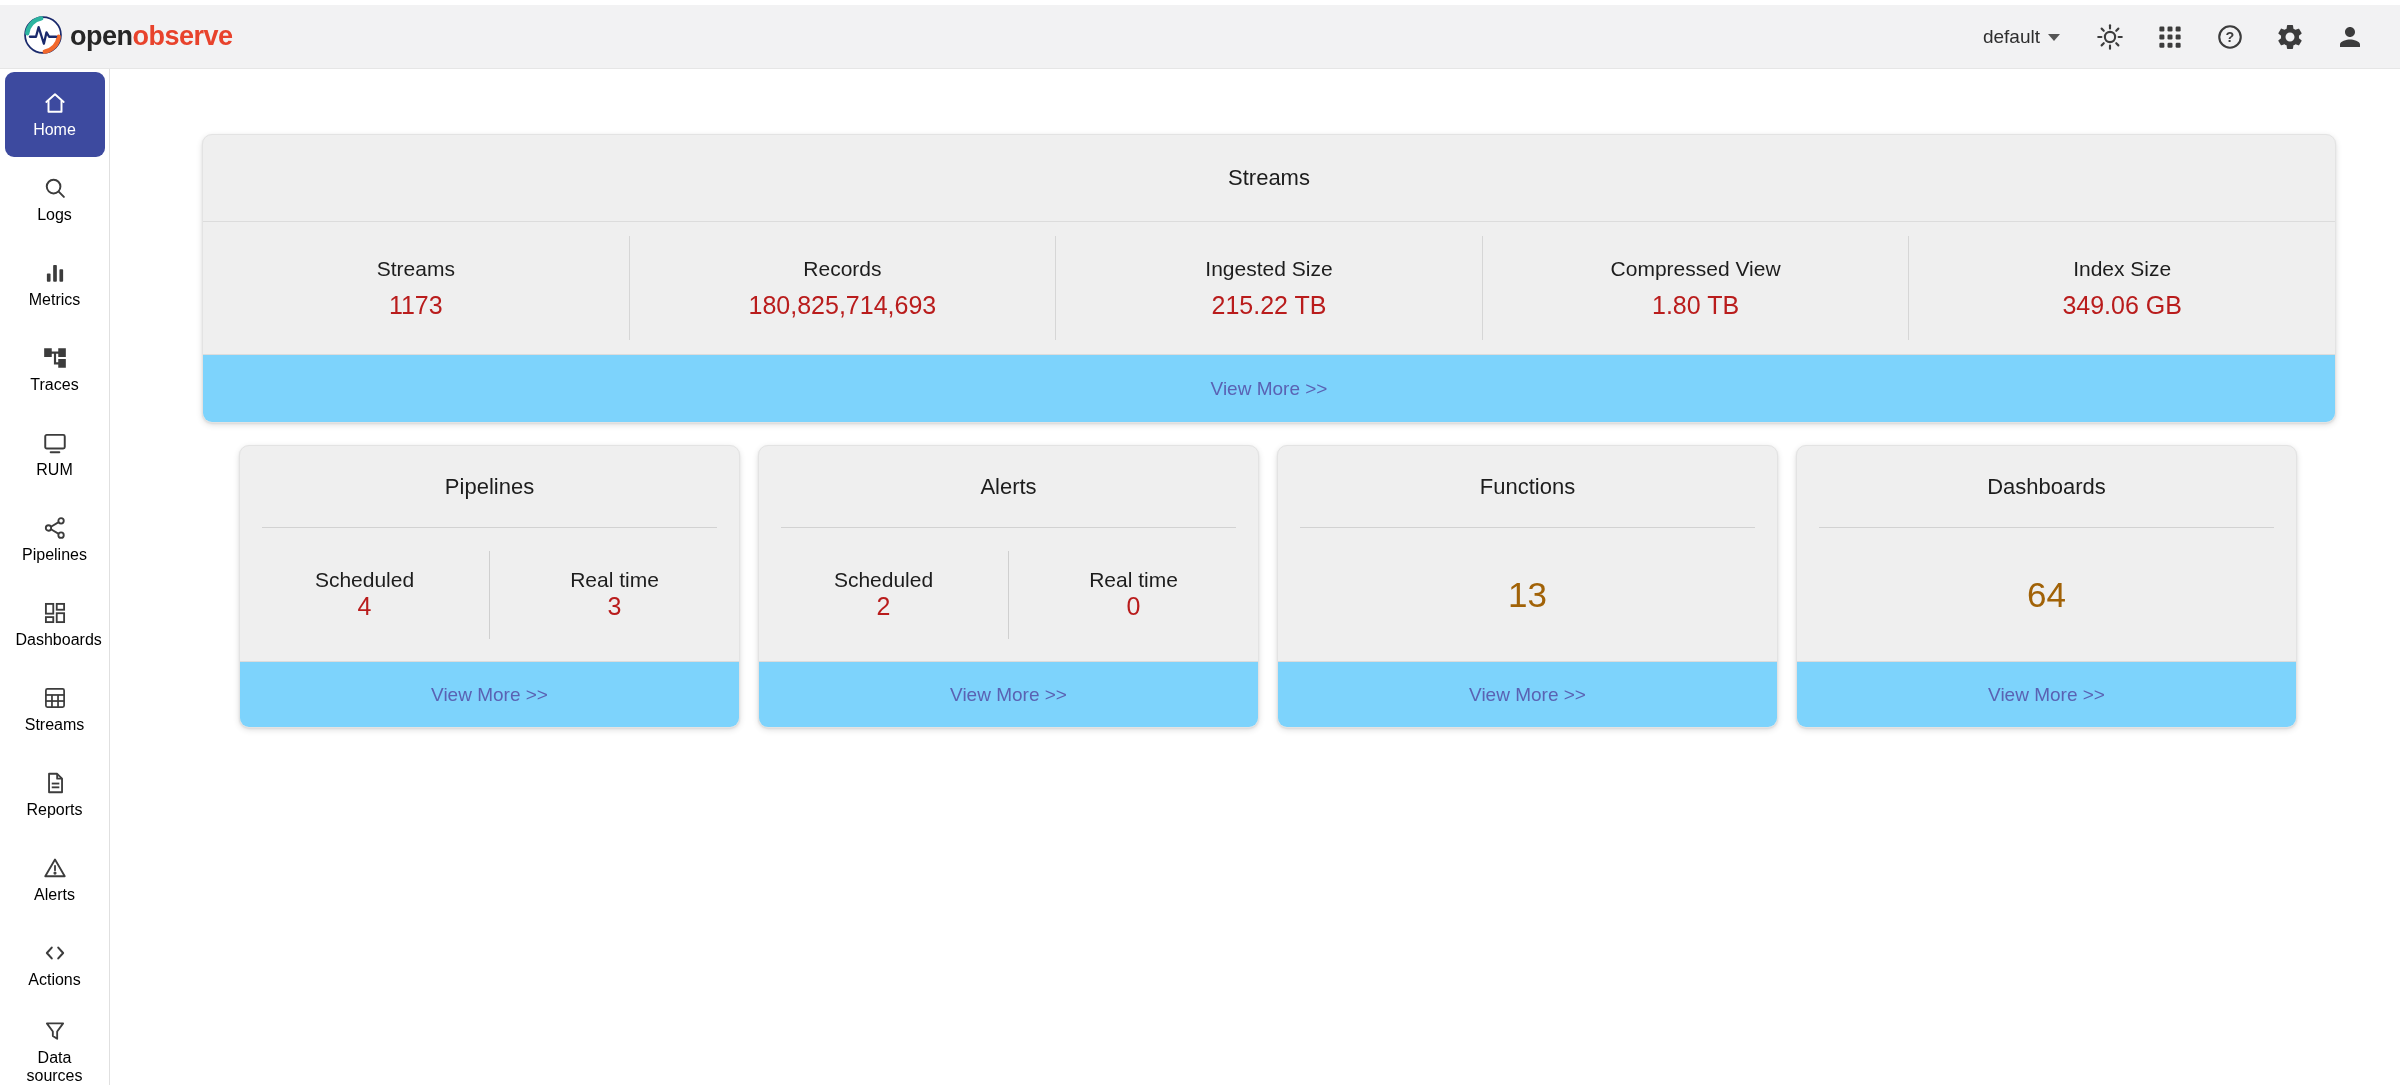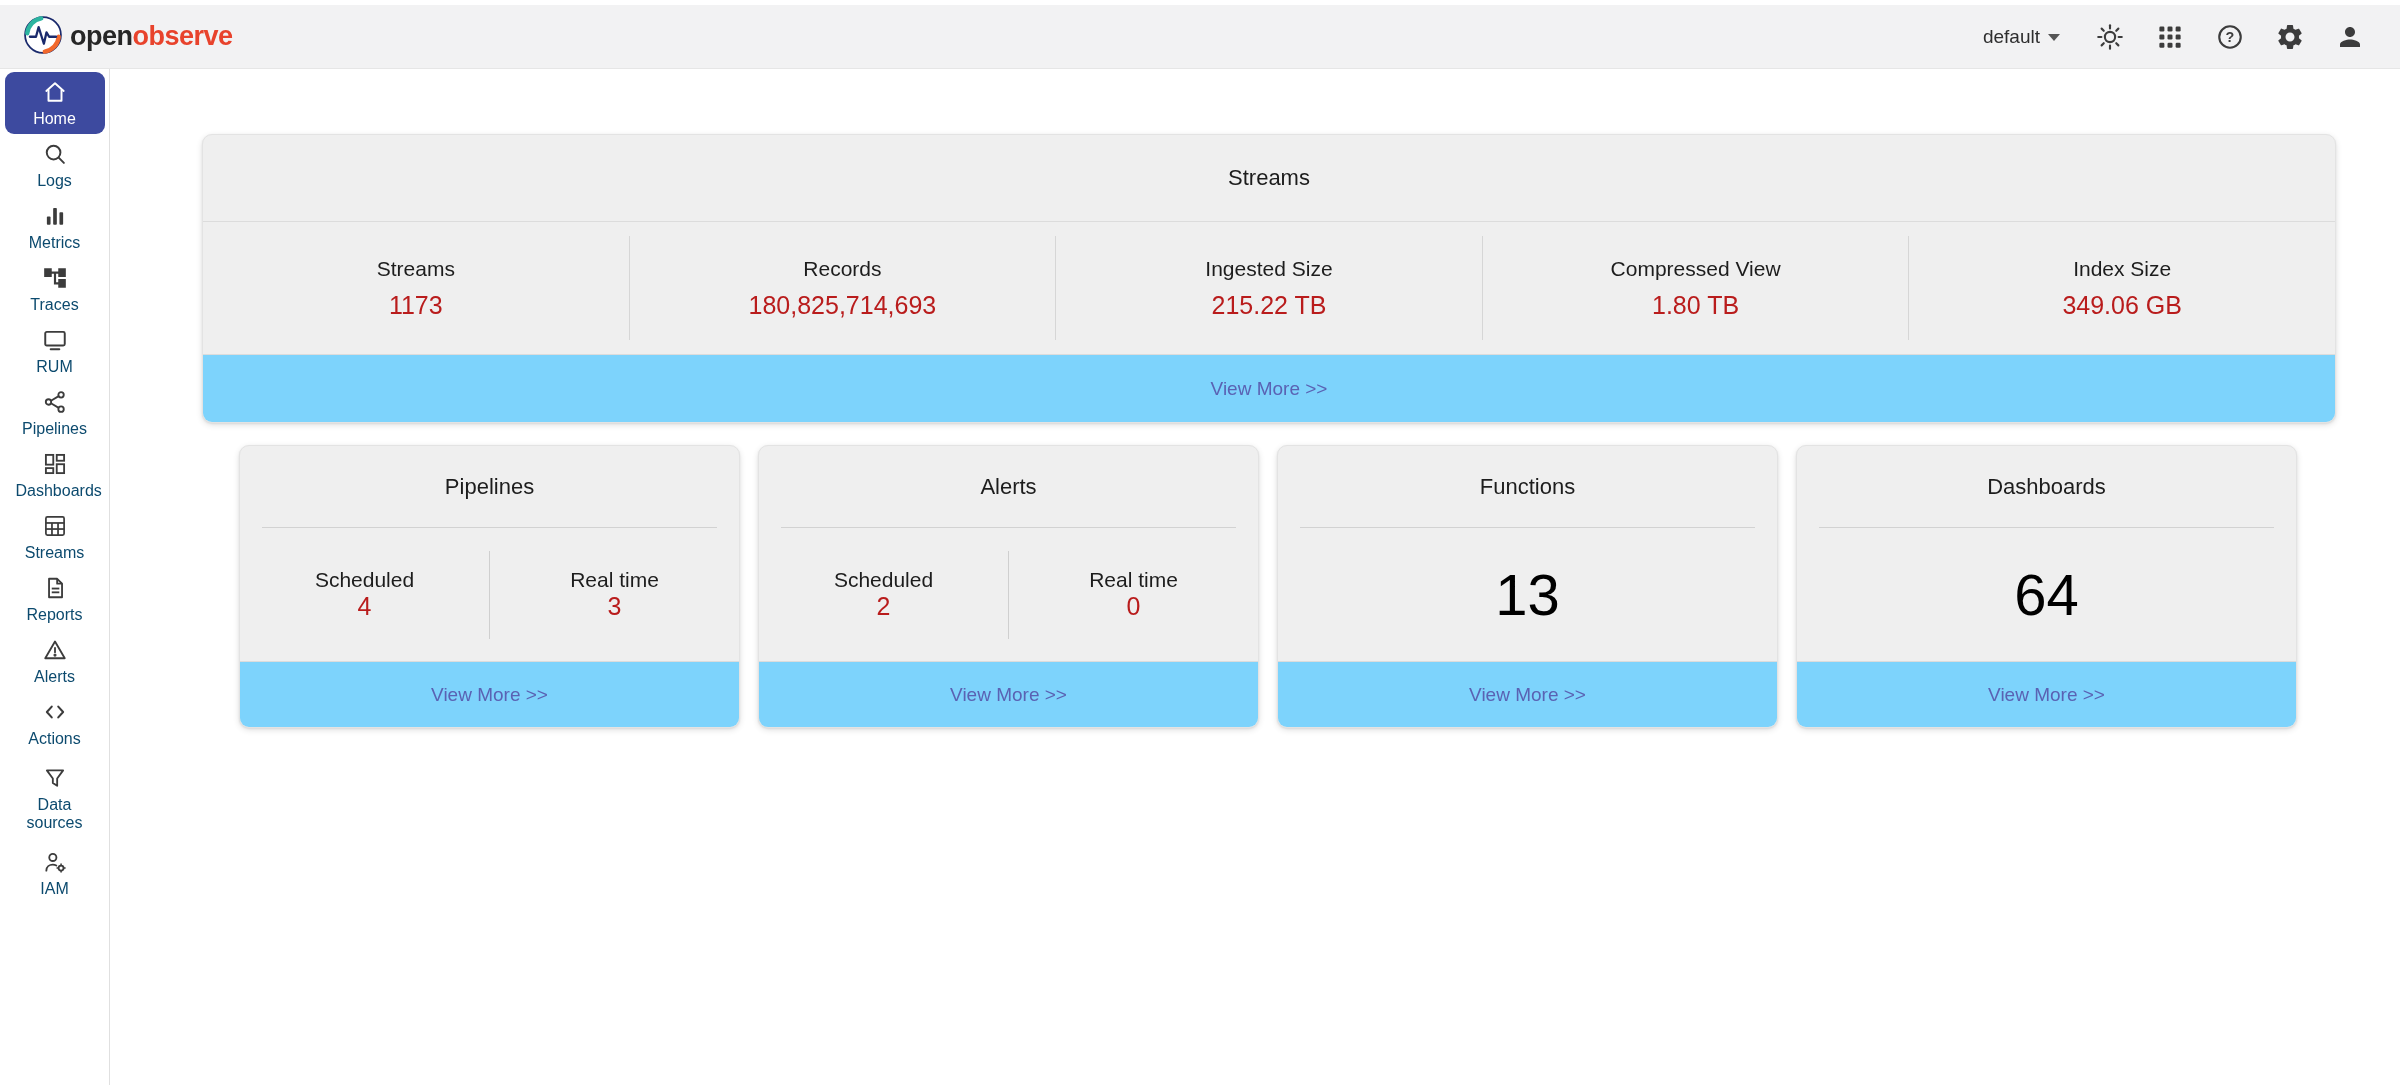--- a/index.html
+++ b/index.html
@@ -37,28 +37,28 @@
   .icon-btn svg { display:block; }
 
   
   .sidebar {
     position:fixed; top:64px; left:0; bottom:0; width:110px;
     background:#ffffff; border-right:1px solid #e0e0e0;
     display:flex; flex-direction:column; align-items:center; padding-top:8px;
     z-index:10;
   }
   .nav-item {
-    width:100px; height:62px; border-radius:9px; cursor:pointer;
+    width:100px; height:85px; border-radius:9px; cursor:pointer;
     display:flex; flex-direction:column; align-items:center; justify-content:center;
     gap:5px; flex:0 0 auto;
   }
   .nav-item.tall { height:88px; }
   .nav-icon svg { display:block; }
   .nav-label {
-    font-size:16px; color:#0c4a6e; text-align:center; line-height:1.12;
+    font-size:16px; color:#000000; text-align:center; line-height:1.12;
     max-width:78px;
   }
   .nav-item.active { background:#3d4a9f; }
   .nav-item.active .nav-label { color:#ffffff; }
 
   
   .main { position:absolute; top:64px; left:110px; width:2290px; bottom:0; background:#ffffff; }
 
   .card {
     background:#efefef; border:1px solid #e3e3e3; border-radius:10px;
@@ -92,21 +92,21 @@
   .small-card .card-title {
     height:81px; display:flex; align-items:center; justify-content:center;
     font-size:22px; color:#1d1d1d;
   }
   .title-divider { border-top:1px solid #d2d2d2; margin:0 22px; }
   .two-stats { flex:1; display:flex; align-items:stretch; }
   .two-stats .stat { gap:0; }
   .mini-vdiv { width:1px; background:#cfcfcf; height:88px; align-self:center; }
   .big-value {
     flex:1; display:flex; align-items:center; justify-content:center;
-    font-size:58px; color:#000000;
+    font-size:35px; color:#a16207;
   }
   .small-card .card-footer { height:66px; }
 </style>
 </head>
 <body>
 
 <header class="topbar">
   <div class="logo">
     <span>
       <svg width="42" height="42" viewBox="0 0 48 48">

